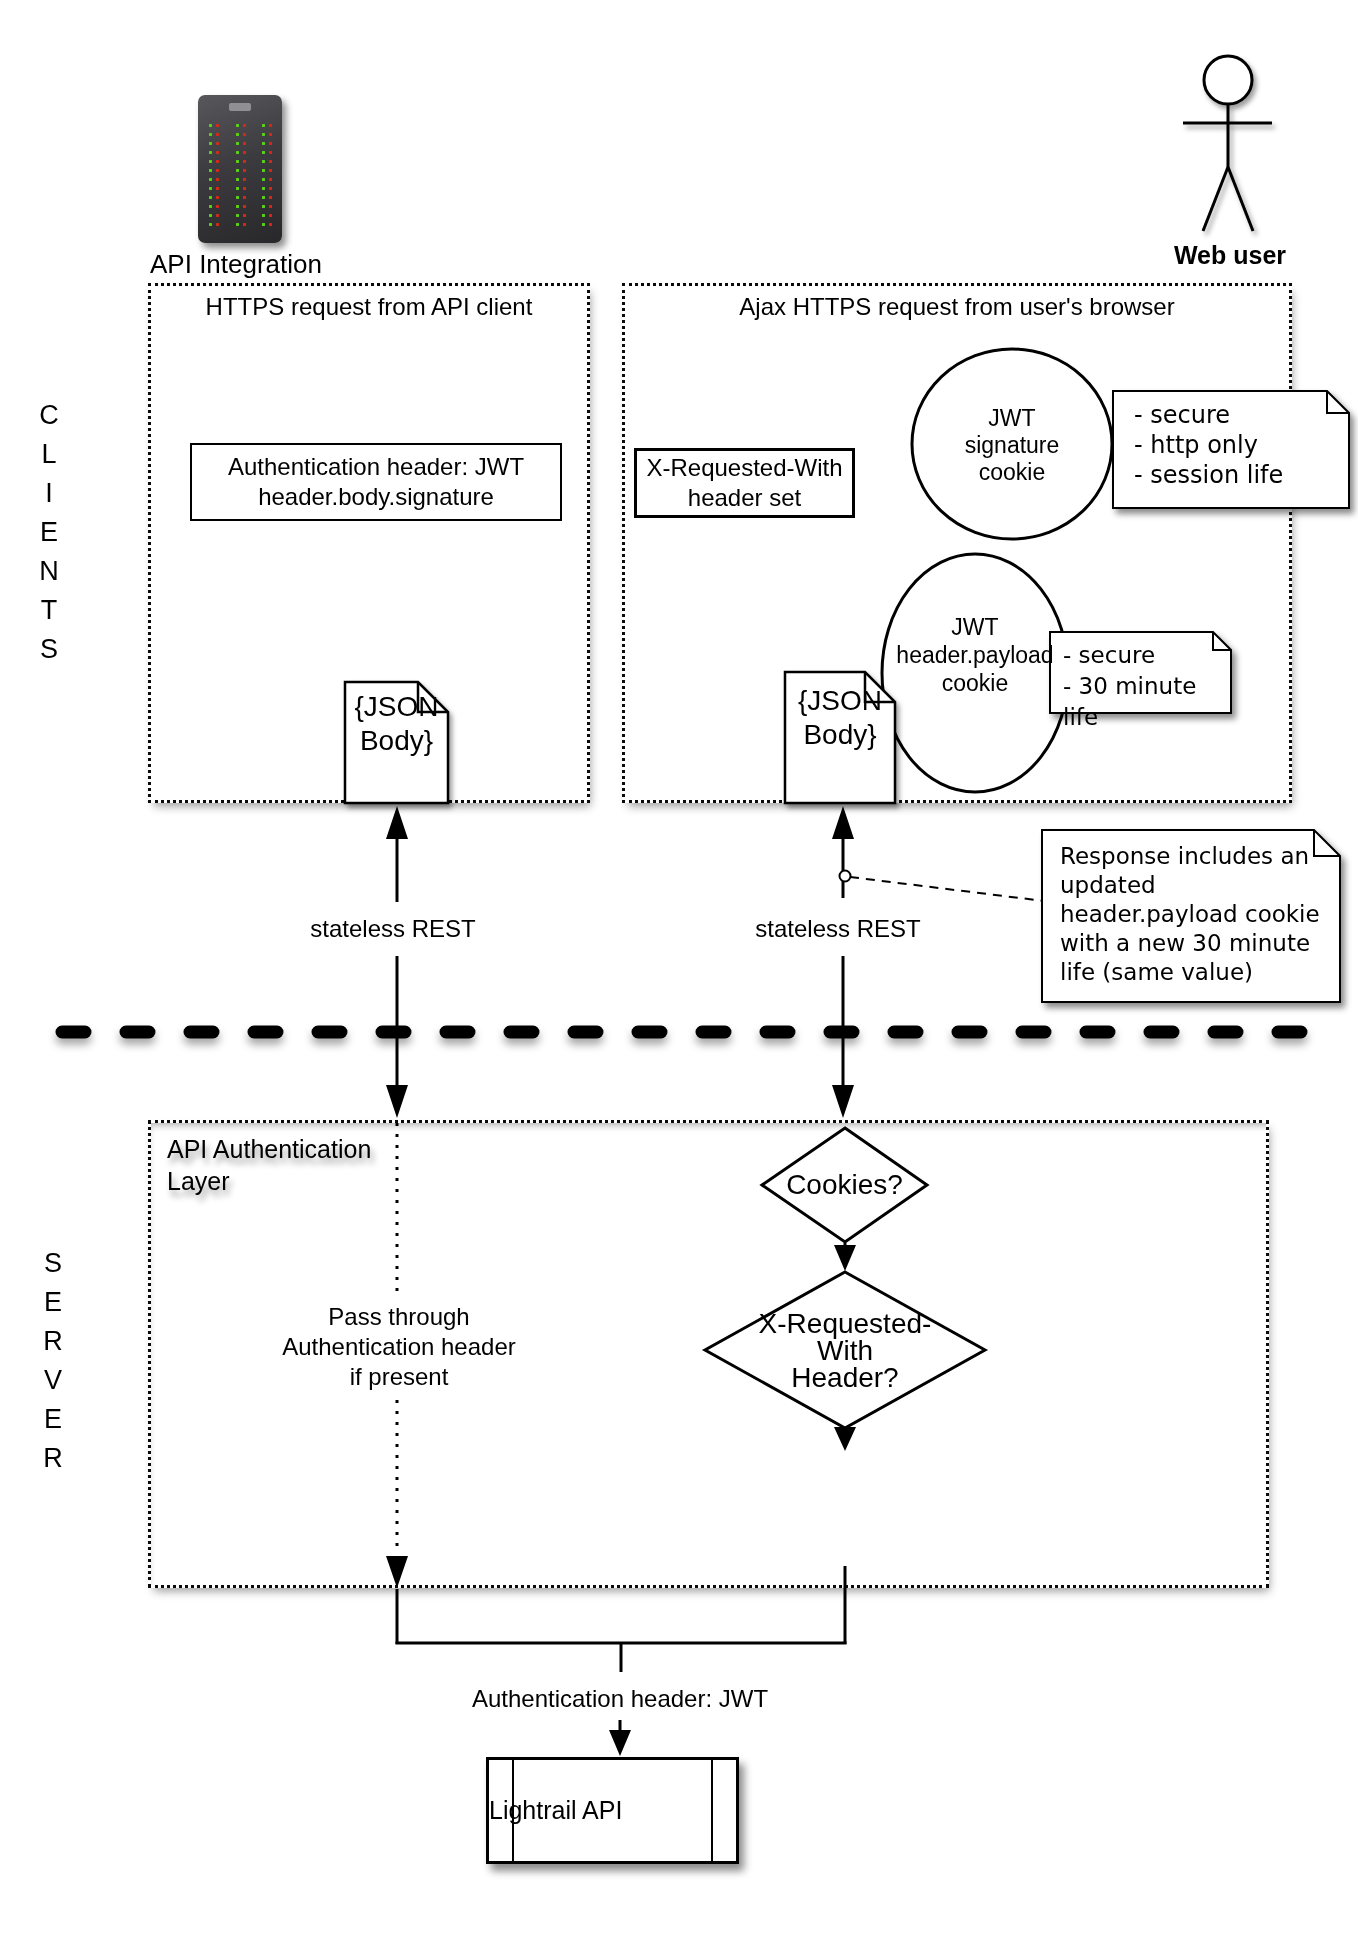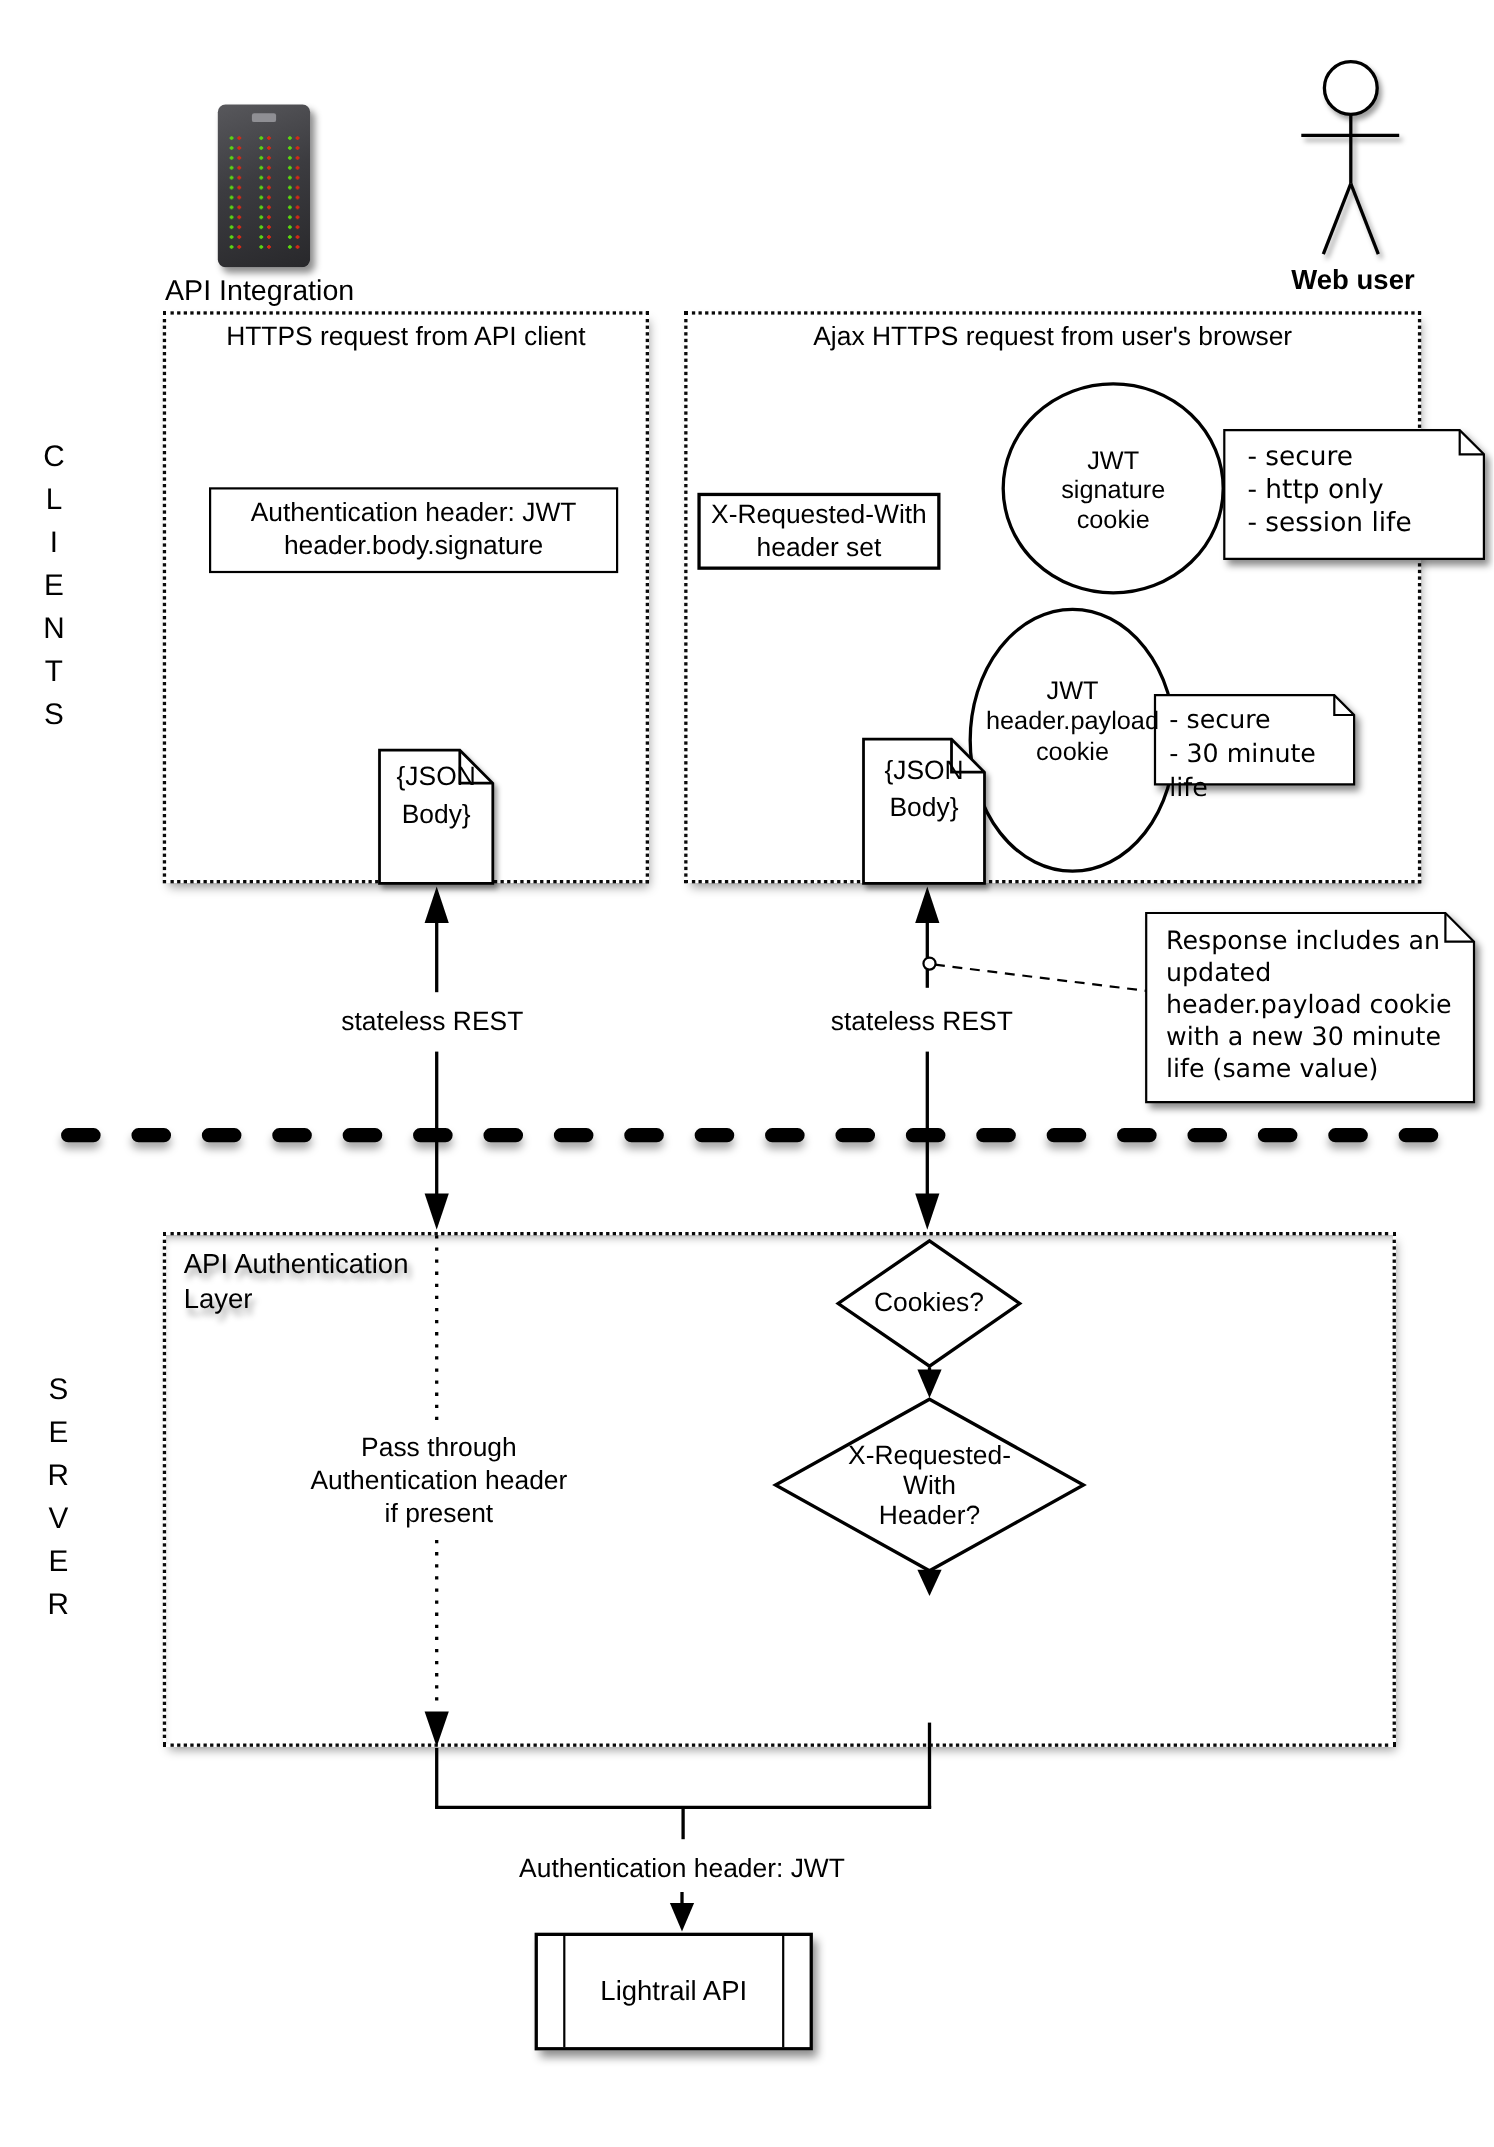--- a/index.html
+++ b/index.html
@@ -74,34 +74,34 @@
   }
   .led-col.c1 { left: 9px; }
   .led-col.c2 { left: 36px; }
   .led-col.c3 { left: 62px; }
 
   .title-shadow { text-shadow: 3px 6px 6px rgba(0,0,0,0.40); }
 
   
   .shape-text {
     position: absolute; z-index: 2;
-    font-size: 24px; text-align: center; white-space: pre-line;
+    font-size: 28px; text-align: center; white-space: pre-line;
   }
   .note-text {
     position: absolute; z-index: 2;
     font-family: "DejaVu Sans", sans-serif;
     font-size: 23px; line-height: 30px; text-align: left; white-space: pre-line;
   }
 
   
   .node-box {
     position: absolute; left: 486px; top: 1757px; width: 253px; height: 107px;
     border: 3px solid #000; background: #fff;
     box-shadow: 5px 7px 8px rgba(0,0,0,0.45);
-    display: flex; align-items: center; justify-content: center;
+    display: flex; align-items: center; justify-content: flex-start;
     font-size: 25px; z-index: 2;
   }
   .node-bar { position: absolute; top: 0; bottom: 0; width: 0; border-left: 2.5px solid #000; }
   .node-bar.left  { left: 23px; }
   .node-bar.right { right: 23px; }
 </style>
 </head>
 <body>
 
 <div id="canvas">

